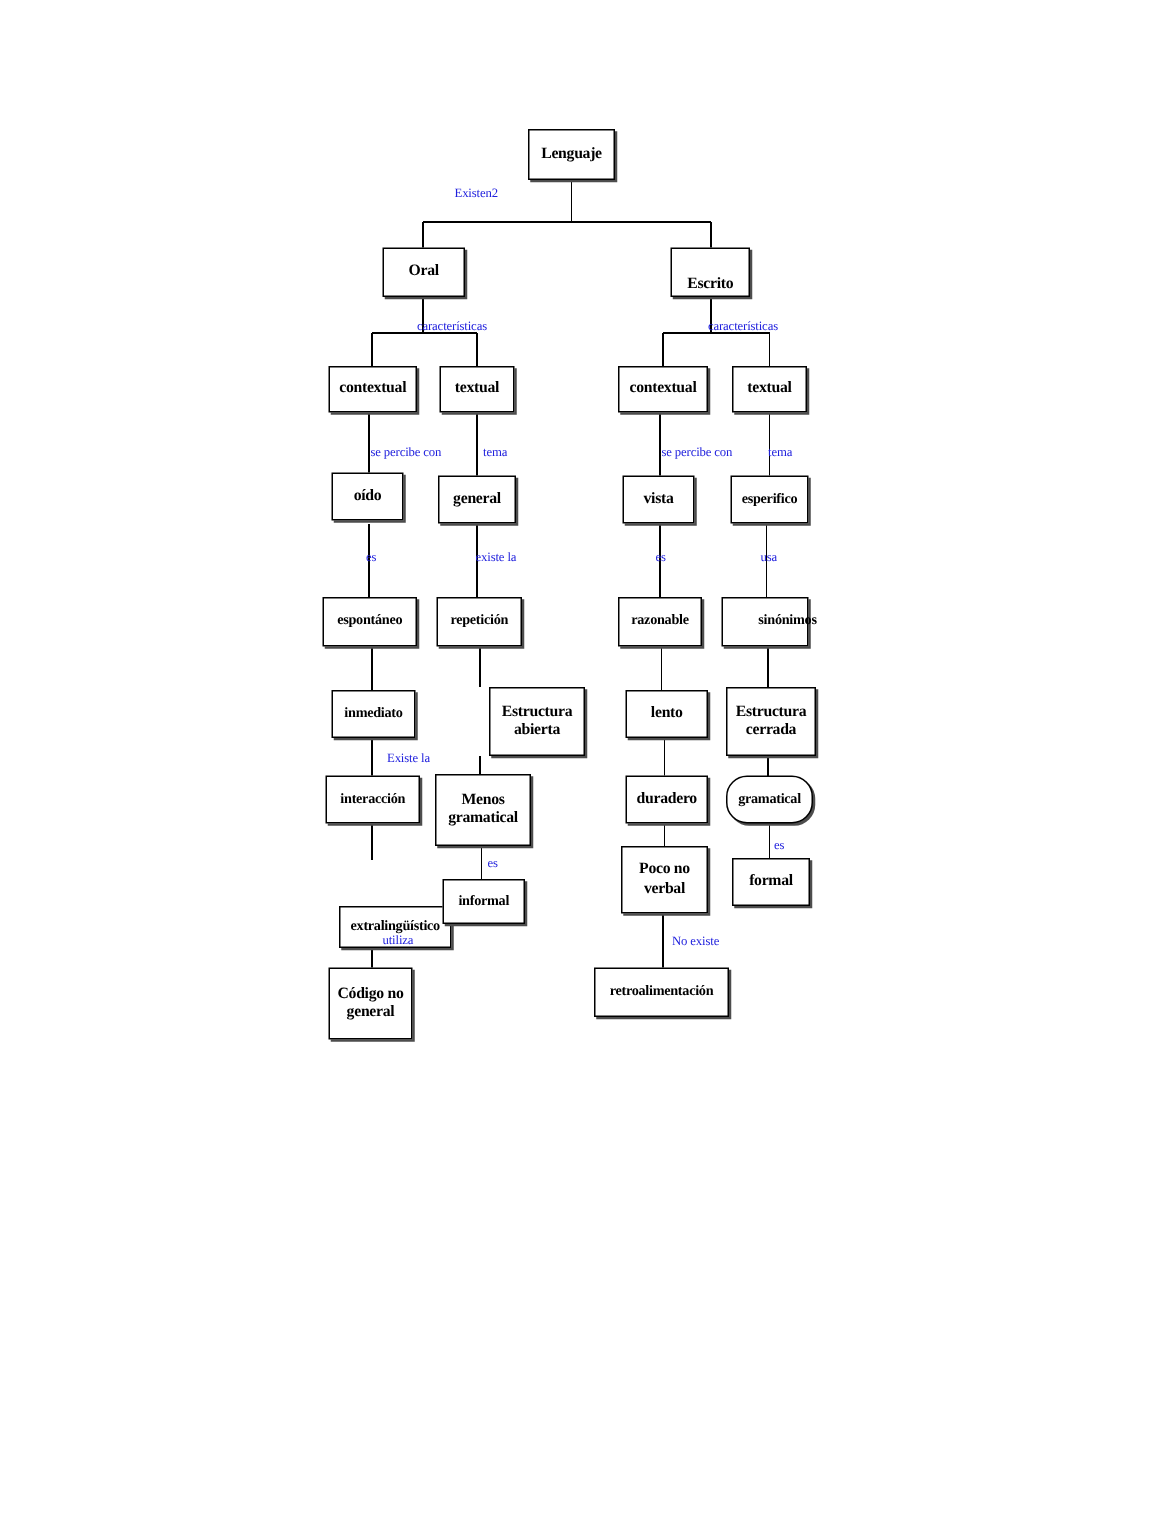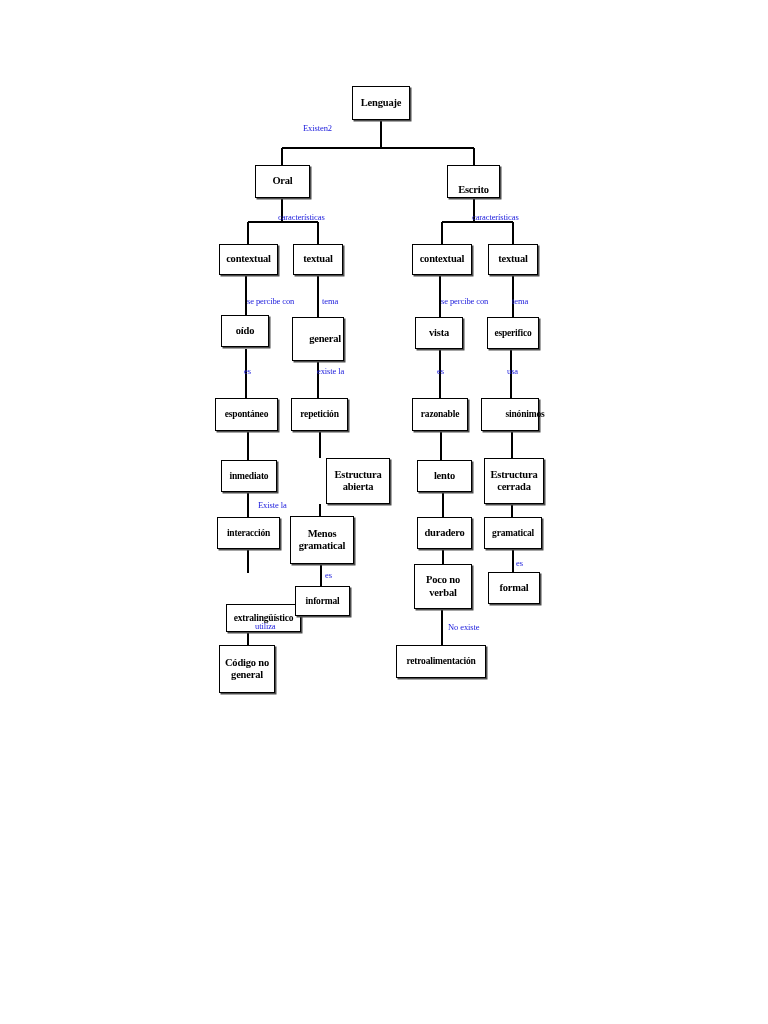--- a/index.html
+++ b/index.html
@@ -144,21 +144,21 @@
   <div class="node" style="left:412px;top:244px;width:60px;height:31px;">
     <span>contextual</span>
   </div>
   <div class="node" style="left:488px;top:244px;width:50px;height:31px;">
     <span>textual</span>
   </div>
 
   <div class="node" style="left:221px;top:315px;width:48px;height:32px;">
     <span>oído</span>
   </div>
-  <div class="node" style="left:292px;top:317px;width:52px;height:44px;justify-content:flex-end;">
+  <div class="node" style="left:292px;top:317px;width:52px;height:32px;">
     <span>general</span>
   </div>
   <div class="node" style="left:415px;top:317px;width:48px;height:32px;">
     <span>vista</span>
   </div>
   <div class="node small" style="left:487px;top:317px;width:52px;height:32px;">
     <span>esperifico</span>
   </div>
 
   <div class="node small" style="left:215px;top:398px;width:63px;height:33px;">
@@ -189,21 +189,21 @@
 
   <div class="node small" style="left:217px;top:517px;width:63px;height:32px;">
     <span>interacción</span>
   </div>
   <div class="node" style="left:290px;top:516px;width:64px;height:48px;">
     <span>Menos gramatical</span>
   </div>
   <div class="node" style="left:417px;top:517px;width:55px;height:32px;">
     <span>duradero</span>
   </div>
-  <div class="node small" style="left:484px;top:517px;width:58px;height:32px;">
+  <div class="node small" style="left:484px;top:517px;width:58px;height:32px;border-radius:14px;">
     <span>gramatical</span>
   </div>
 
   <div class="node small" style="left:213px;top:604px;width:75px;height:28px;margin-left:13px;">
     <span>extralingüístico</span>
   </div>
   <div class="node small clip-bottom" style="left:295px;top:586px;width:55px;height:30px;">
     <span>informal</span>
   </div>
   <div class="node" style="left:414px;top:564px;width:58px;height:45px;">

